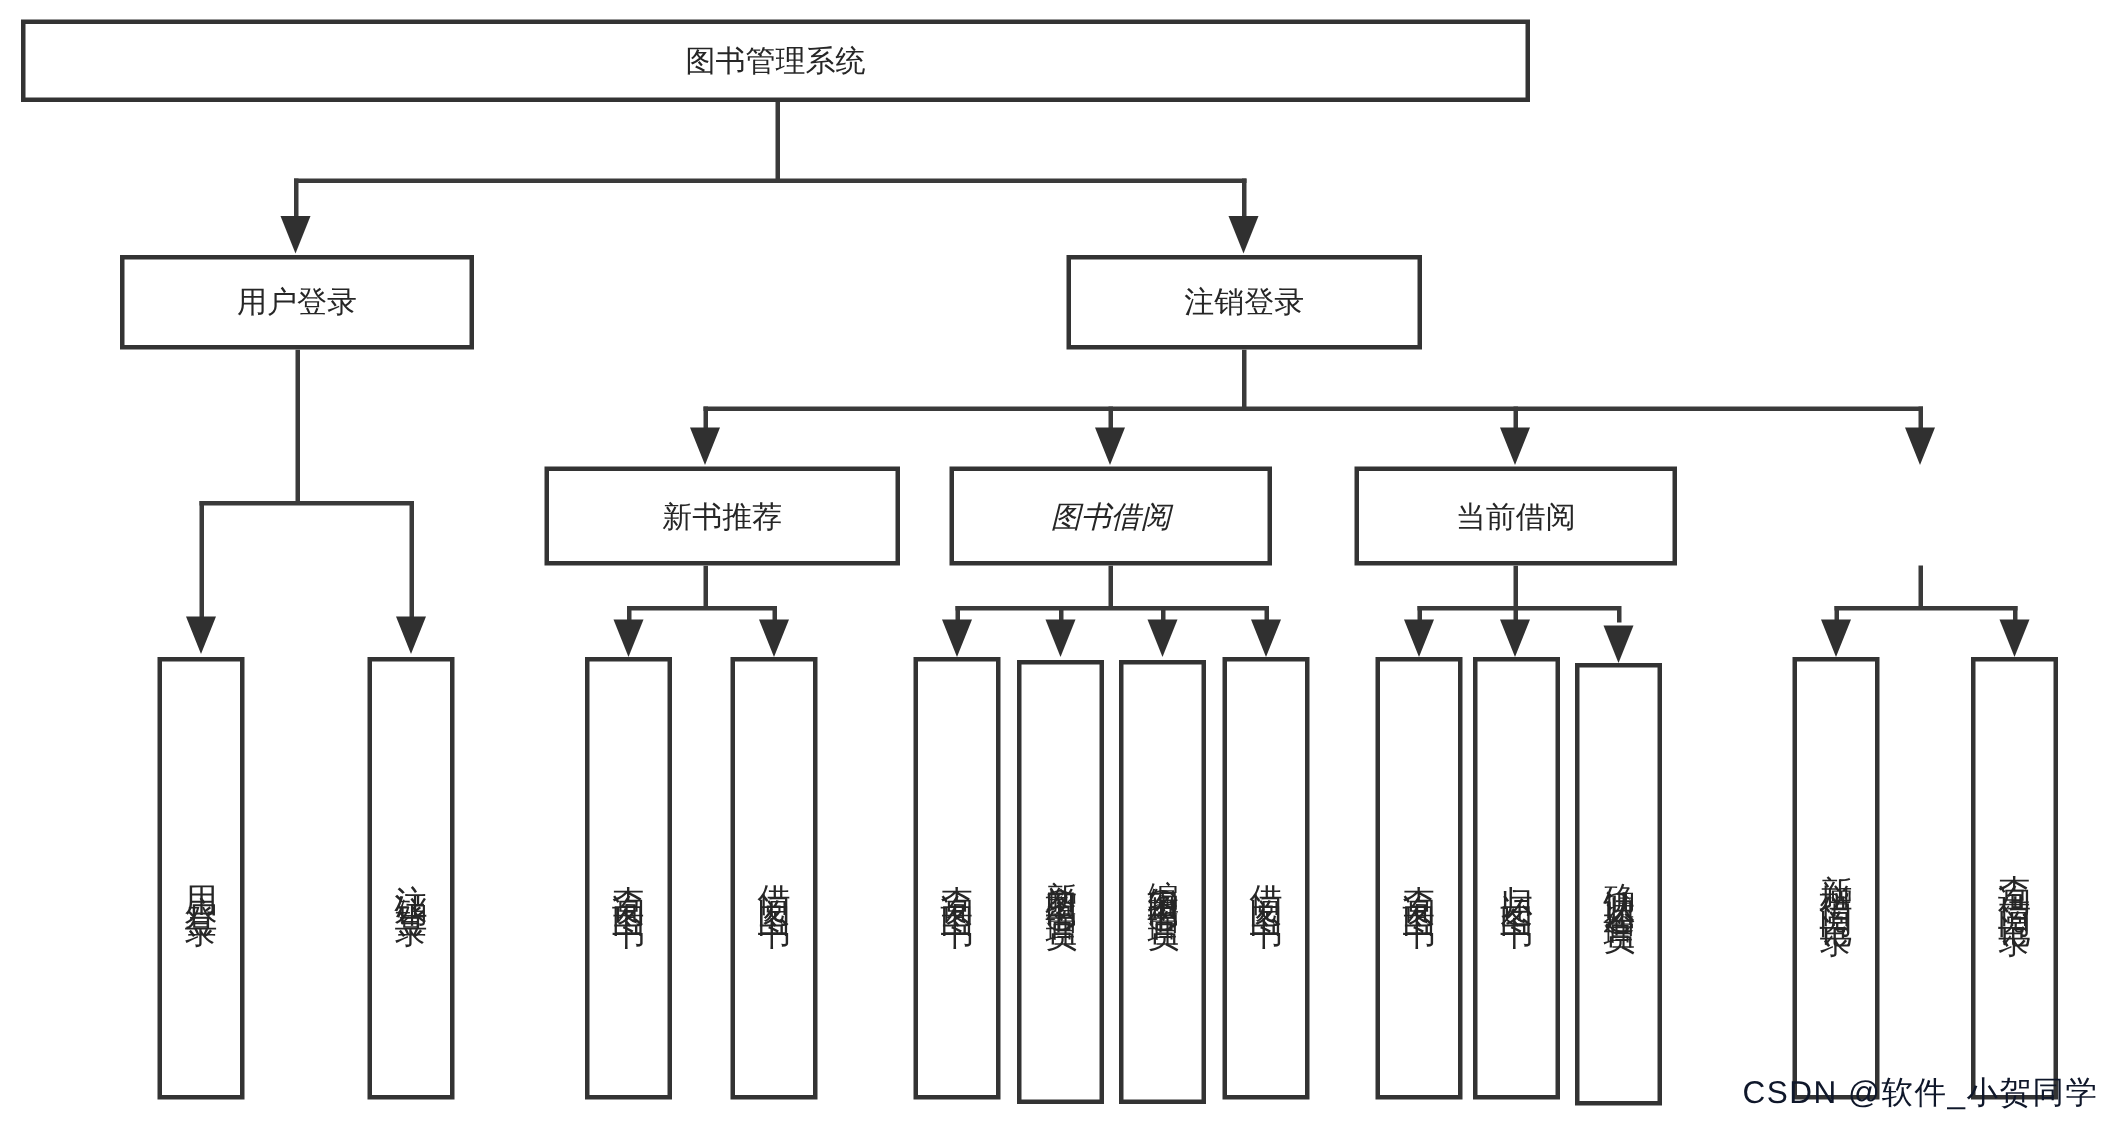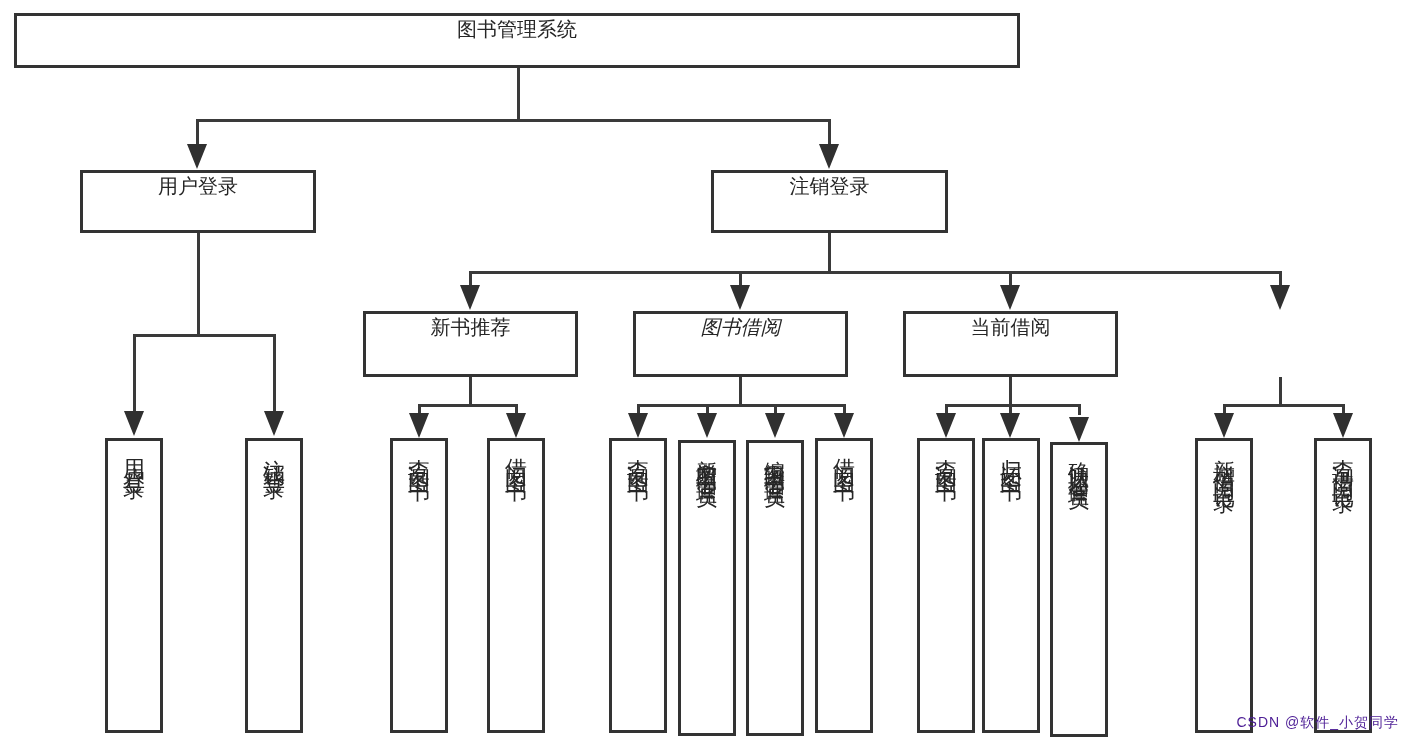--- a/index.html
+++ b/index.html
@@ -14,20 +14,21 @@
     height: 747px;
     background: #ffffff;
     overflow: hidden;
   }
   .box {
     position: absolute;
     box-sizing: border-box;
     border: 3px solid #333333;
     background: #ffffff;
     display: flex;
+    align-items: center;
     justify-content: center;
     color: #262626;
     font-size: 20px;
     z-index: 2;
   }
   .vbox .vtext {
     writing-mode: vertical-rl;
     font-size: 22px;
     letter-spacing: 7px;
     line-height: 1;
@@ -55,22 +56,22 @@
     height: 0;
     border-left: 10px solid transparent;
     border-right: 10px solid transparent;
     border-top: 25px solid #303030;
     z-index: 3;
   }
   #watermark {
     position: absolute;
     right: 6px;
     top: 714px;
-    font-size: 14px;
-    color: #4c1d95;
+    font-size: 21px;
+    color: #0f172a;
     letter-spacing: 1px;
     z-index: 5;
   }
 </style>
 </head>
 <body>
 
 <div id="stage">
 
   <div class="box" style="left:14px; top:13px; width:1006px; height:55px;">
@@ -102,21 +103,21 @@
   <div class="hl" style="left:469px; top:271px; width:813px;"></div>
   <div class="vl" style="left:469px; top:271px; height:16px;"></div>
   <div class="arrow" style="left:460px; top:285px;"></div>
   <div class="vl" style="left:739px; top:271px; height:16px;"></div>
   <div class="arrow" style="left:730px; top:285px;"></div>
   <div class="vl" style="left:1009px; top:271px; height:16px;"></div>
   <div class="arrow" style="left:1000px; top:285px;"></div>
   <div class="vl" style="left:1279px; top:271px; height:16px;"></div>
   <div class="arrow" style="left:1270px; top:285px;"></div>
 
-  <div class="box" style="left:363px; top:311px; width:215px; height:66px;">
+  <div class="box" style="left:363px; top:311px; width:237px; height:66px;">
     <span>新书推荐</span>
   </div>
   <div class="box" style="left:633px; top:311px; width:215px; height:66px;font-style:italic;">
     <span>图书借阅</span>
   </div>
   <div class="box" style="left:903px; top:311px; width:215px; height:66px;">
     <span>当前借阅</span>
   </div>
 
   <div class="vl" style="left:469px; top:377px; height:29px;"></div>

